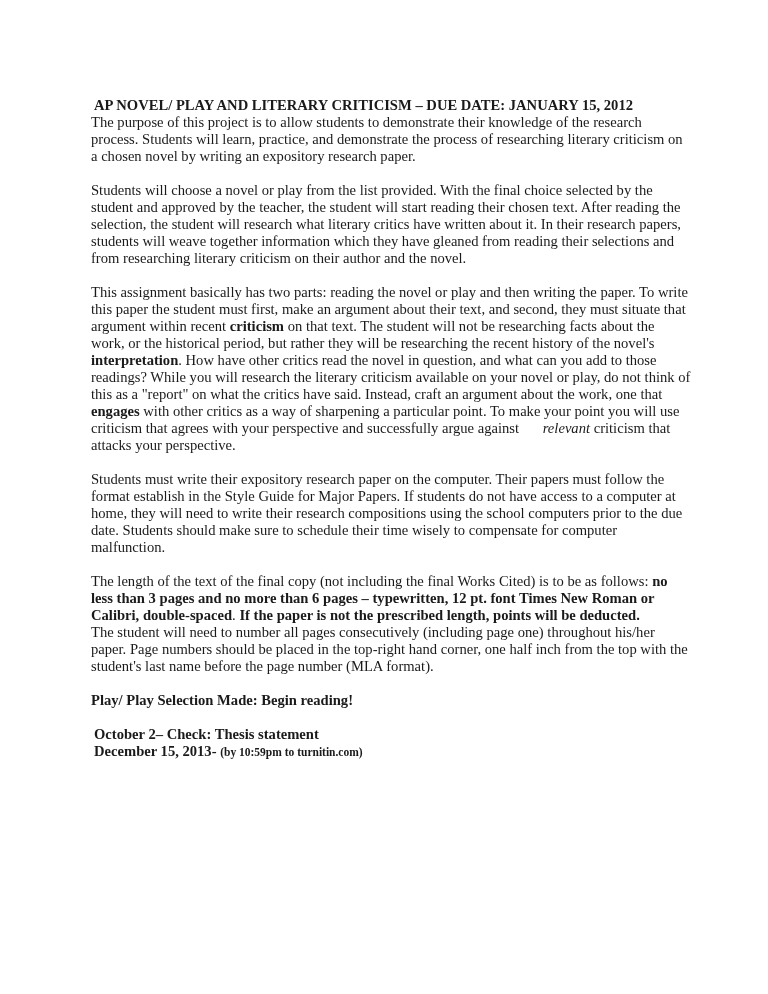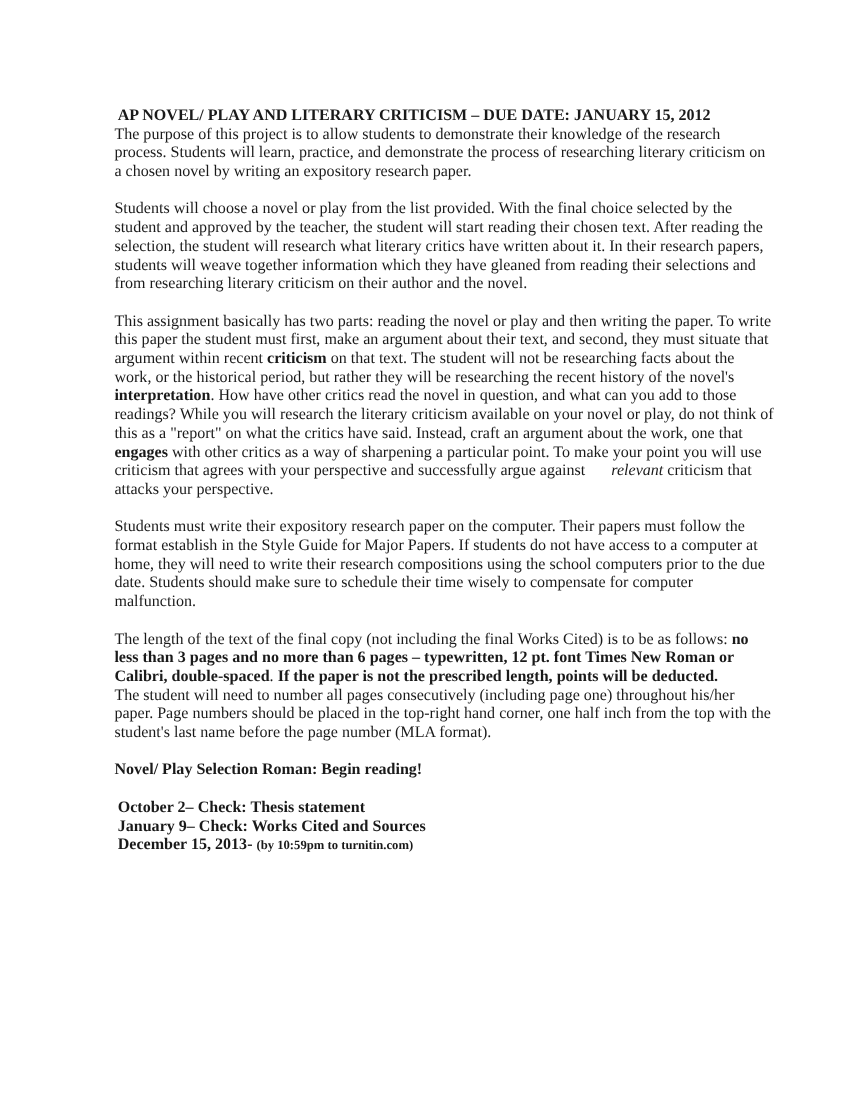--- a/index.html
+++ b/index.html
@@ -10,21 +10,21 @@
   body {
     width: 768px;
     height: 994px;
     position: relative;
     overflow: hidden;
     font-family: "Liberation Serif", "DejaVu Serif", serif;
     color: #1a1a1a;
   }
   .page {
     position: absolute;
-    left: 104px;
+    left: 91px;
     top: 97px;
     width: 600px;
     font-size: 14.6px;
     line-height: 17px;
   }
   .heading {
     font-weight: bold;
     padding-left: 3px;
     margin: 0;
     white-space: nowrap;
@@ -56,21 +56,20 @@
   <p>The purpose of this project is to allow students to demonstrate their knowledge of the research process. Students will learn, practice, and demonstrate the process of researching literary criticism on a chosen novel by writing an expository research paper.</p>
 
   <p>Students will choose a novel or play from the list provided. With the final choice selected by the student and approved by the teacher, the student will start reading their chosen text. After reading the selection, the student will research what literary critics have written about it. In their research papers, students will weave together information which they have gleaned from reading their selections and from researching literary criticism on their author and the novel.</p>
 
   <p><span>This assignment basically has two parts: reading the novel or play and then writing the paper. To write this paper the student must first, make an argument about their text, and second, they must situate that argument within recent </span><span class="b">criticism</span><span> on that text. The student will not be researching facts about the work, or the historical period, but rather they will be researching the recent history of the novel's </span><span class="b">interpretation</span><span>. How have other critics read the novel in question, and what can you add to those readings? While you will research the literary criticism available on your novel or play, do not think of this as a "report" on what the critics have said. Instead, craft an argument about the work, one that </span><span class="b">engages</span><span> with other critics as a way of sharpening a particular point. To make your point you will use criticism that agrees with your perspective and successfully argue against </span><span class="i">relevant</span><span> criticism that attacks your perspective.</span></p>
 
   <p>Students must write their expository research paper on the computer. Their papers must follow the format establish in the Style Guide for Major Papers. If students do not have access to a computer at home, they will need to write their research compositions using the school computers prior to the due date. Students should make sure to schedule their time wisely to compensate for computer malfunction.</p>
 
   <p><span>The length of the text of the final copy (not including the final Works Cited) is to be as follows: </span><span class="b">no less than 3 pages and no more than 6 pages – typewritten, 12 pt. font Times New Roman or Calibri, double-spaced</span><span>. </span><span class="b">If the paper is not the prescribed length, points will be deducted.</span><br><span>The student will need to number all pages consecutively (including page one) throughout his/her paper. Page numbers should be placed in the top-right hand corner, one half inch from the top with the student's last name before the page number (MLA format).</span></p>
 
-  <p class="b">Novel/ Play Selection Roman: Begin reading!</p>
+  <p class="b">Play/ Play Selection Made: Begin reading!</p>
 
   <div class="schedule">
     <div><span>October 2– Check: Thesis statement</span></div>
-    <div><span>January 9– Check: Works Cited and Sources</span></div>
     <div><span>December 15, 2013- </span><span class="small">(by 10:59pm to turnitin.com)</span></div>
   </div>
 
 </div>
 
 </body></html>

